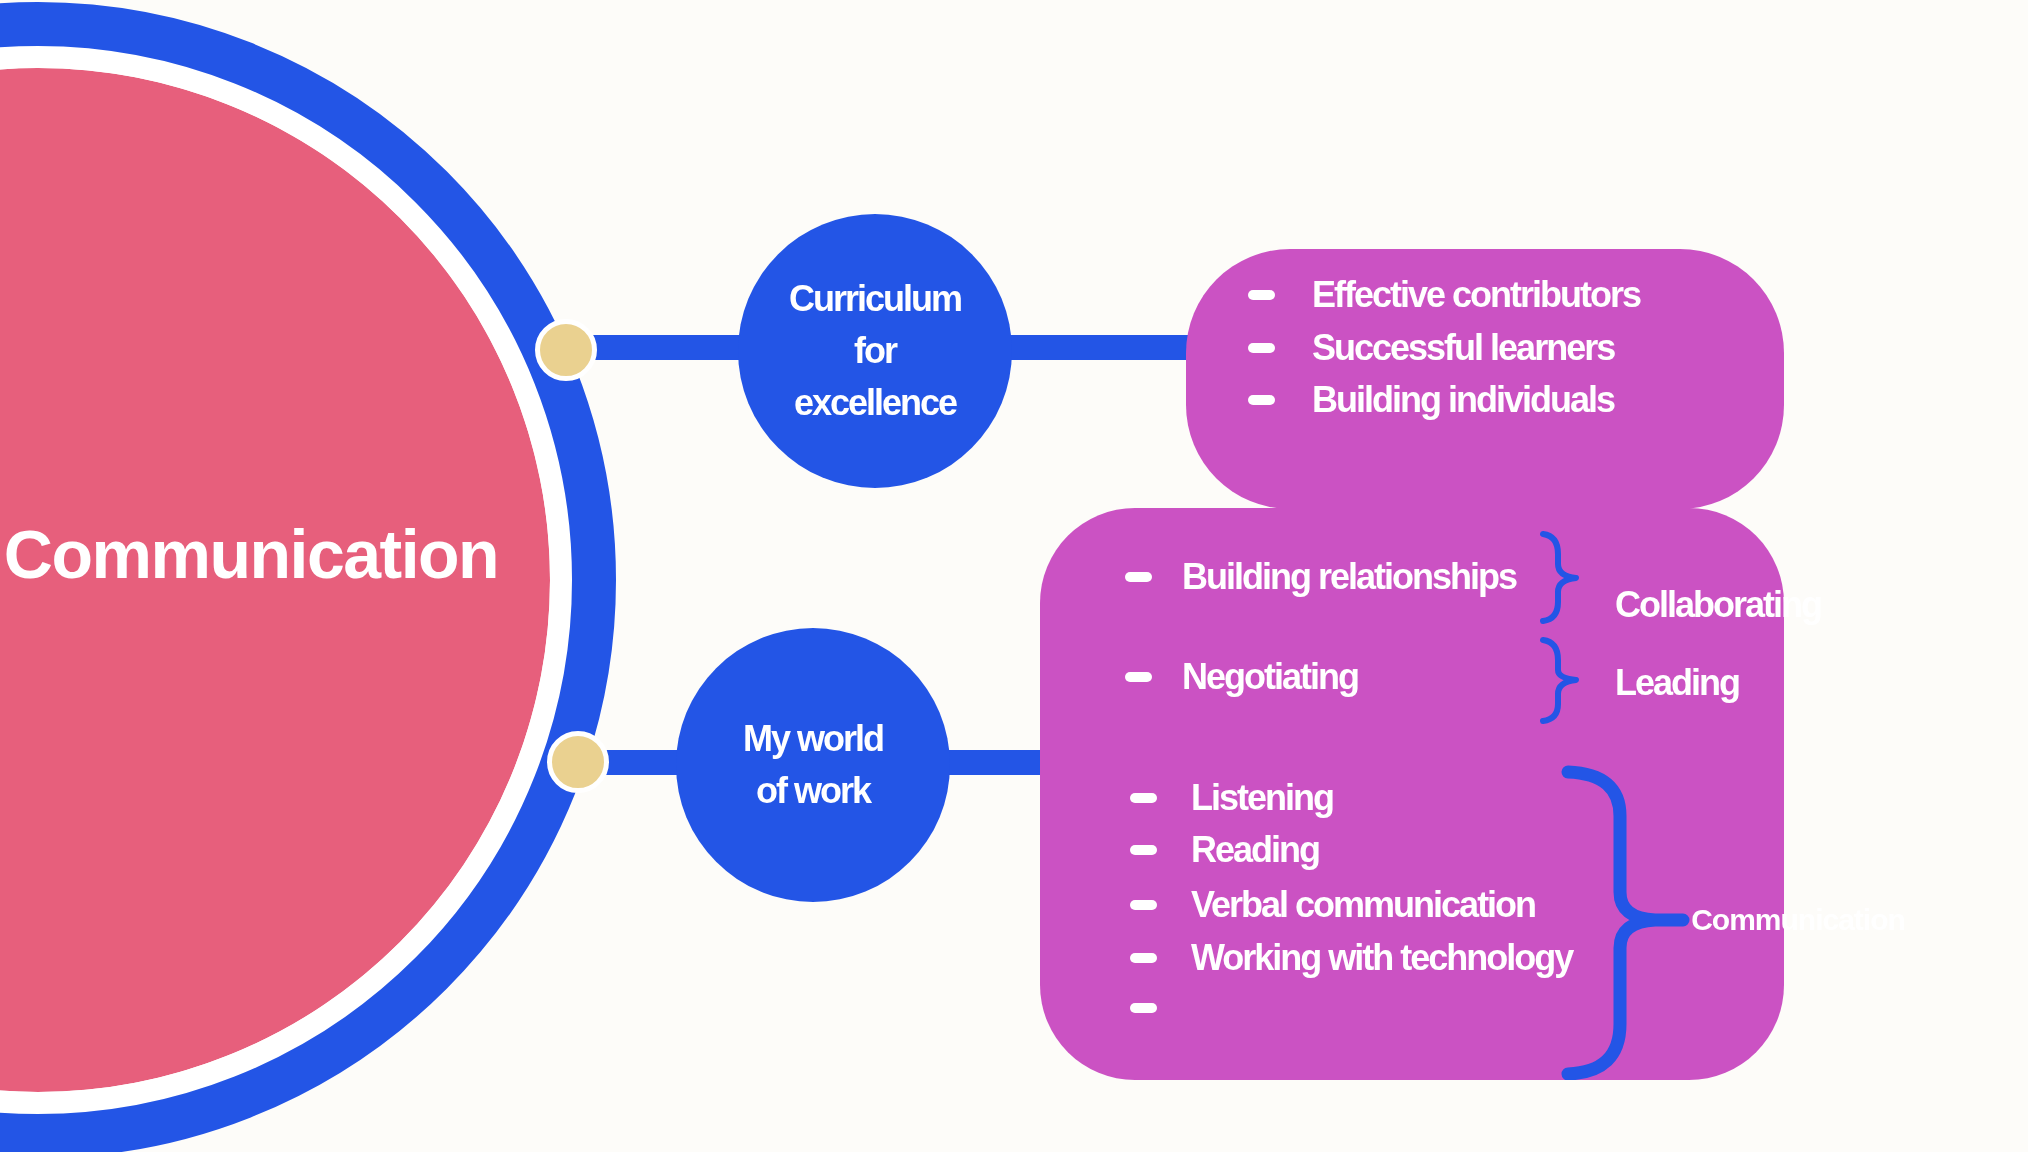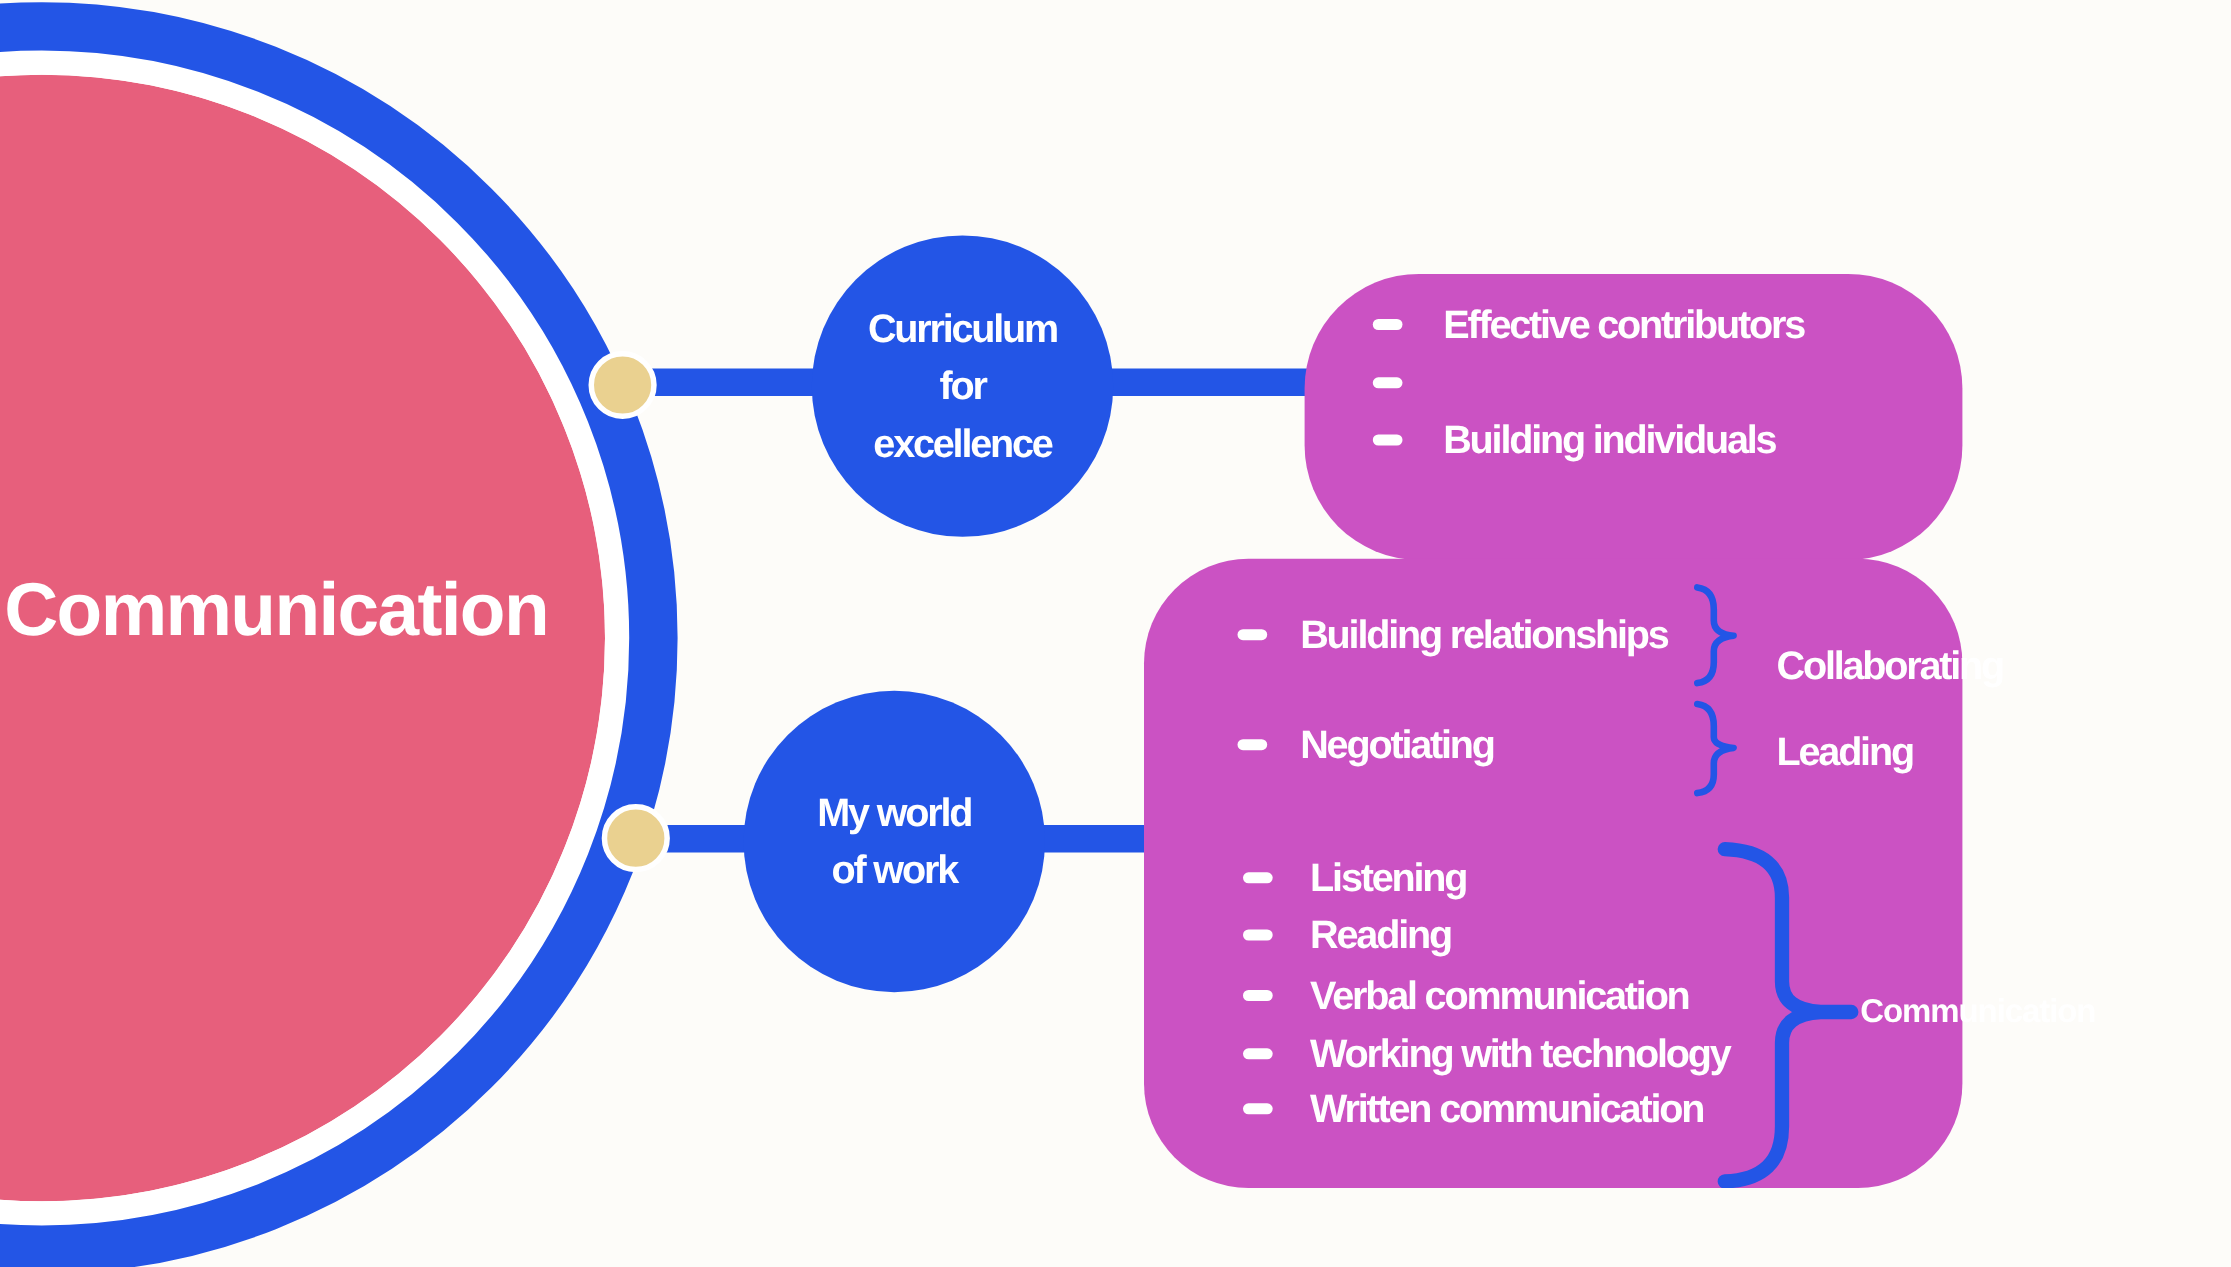--- a/index.html
+++ b/index.html
@@ -122,20 +122,21 @@
     <span>of work</span>
   </div>
 
   <div class="mbox outcomes">
     <div class="row r0">
       <span class="dash"></span>
       <span>Effective contributors</span>
     </div>
     <div class="row r1">
       <span class="dash"></span>
+      <span>Successful learners</span>
     </div>
     <div class="row r2">
       <span class="dash"></span>
       <span>Building individuals</span>
     </div>
   </div>
 
   <div class="mbox world">
 
     <div class="row pair p0">
@@ -161,21 +162,20 @@
     <div class="row skill s2">
       <span class="dash"></span>
       <span>Verbal communication</span>
     </div>
     <div class="row skill s3">
       <span class="dash"></span>
       <span>Working with technology</span>
     </div>
     <div class="row skill s4">
       <span class="dash"></span>
-      <span>Written communication</span>
     </div>
 
     <div class="category small">Communication</div>
 
     <svg class="braces-svg" width="877" height="572" viewBox="0 0 877 572">
       <path class="brace thin" d="M 503 26 Q 518 28 518 46 L 518 56 Q 518 68 536 70 Q 518 72 518 84 L 518 94 Q 518 111 503 113"></path>
       <path class="brace thin" d="M 503 132 Q 518 134 518 152 L 518 162 Q 518 170 536 172 Q 518 174 518 186 L 518 196 Q 518 211 503 213"></path>
       <path class="brace thick" d="M 528 264 Q 580 266 580 308 L 580 384 Q 580 410 615 412 M 615 412 Q 580 414 580 440 L 580 516 Q 580 564 528 566 M 615 412 L 643 412"></path>
     </svg>
   </div>

